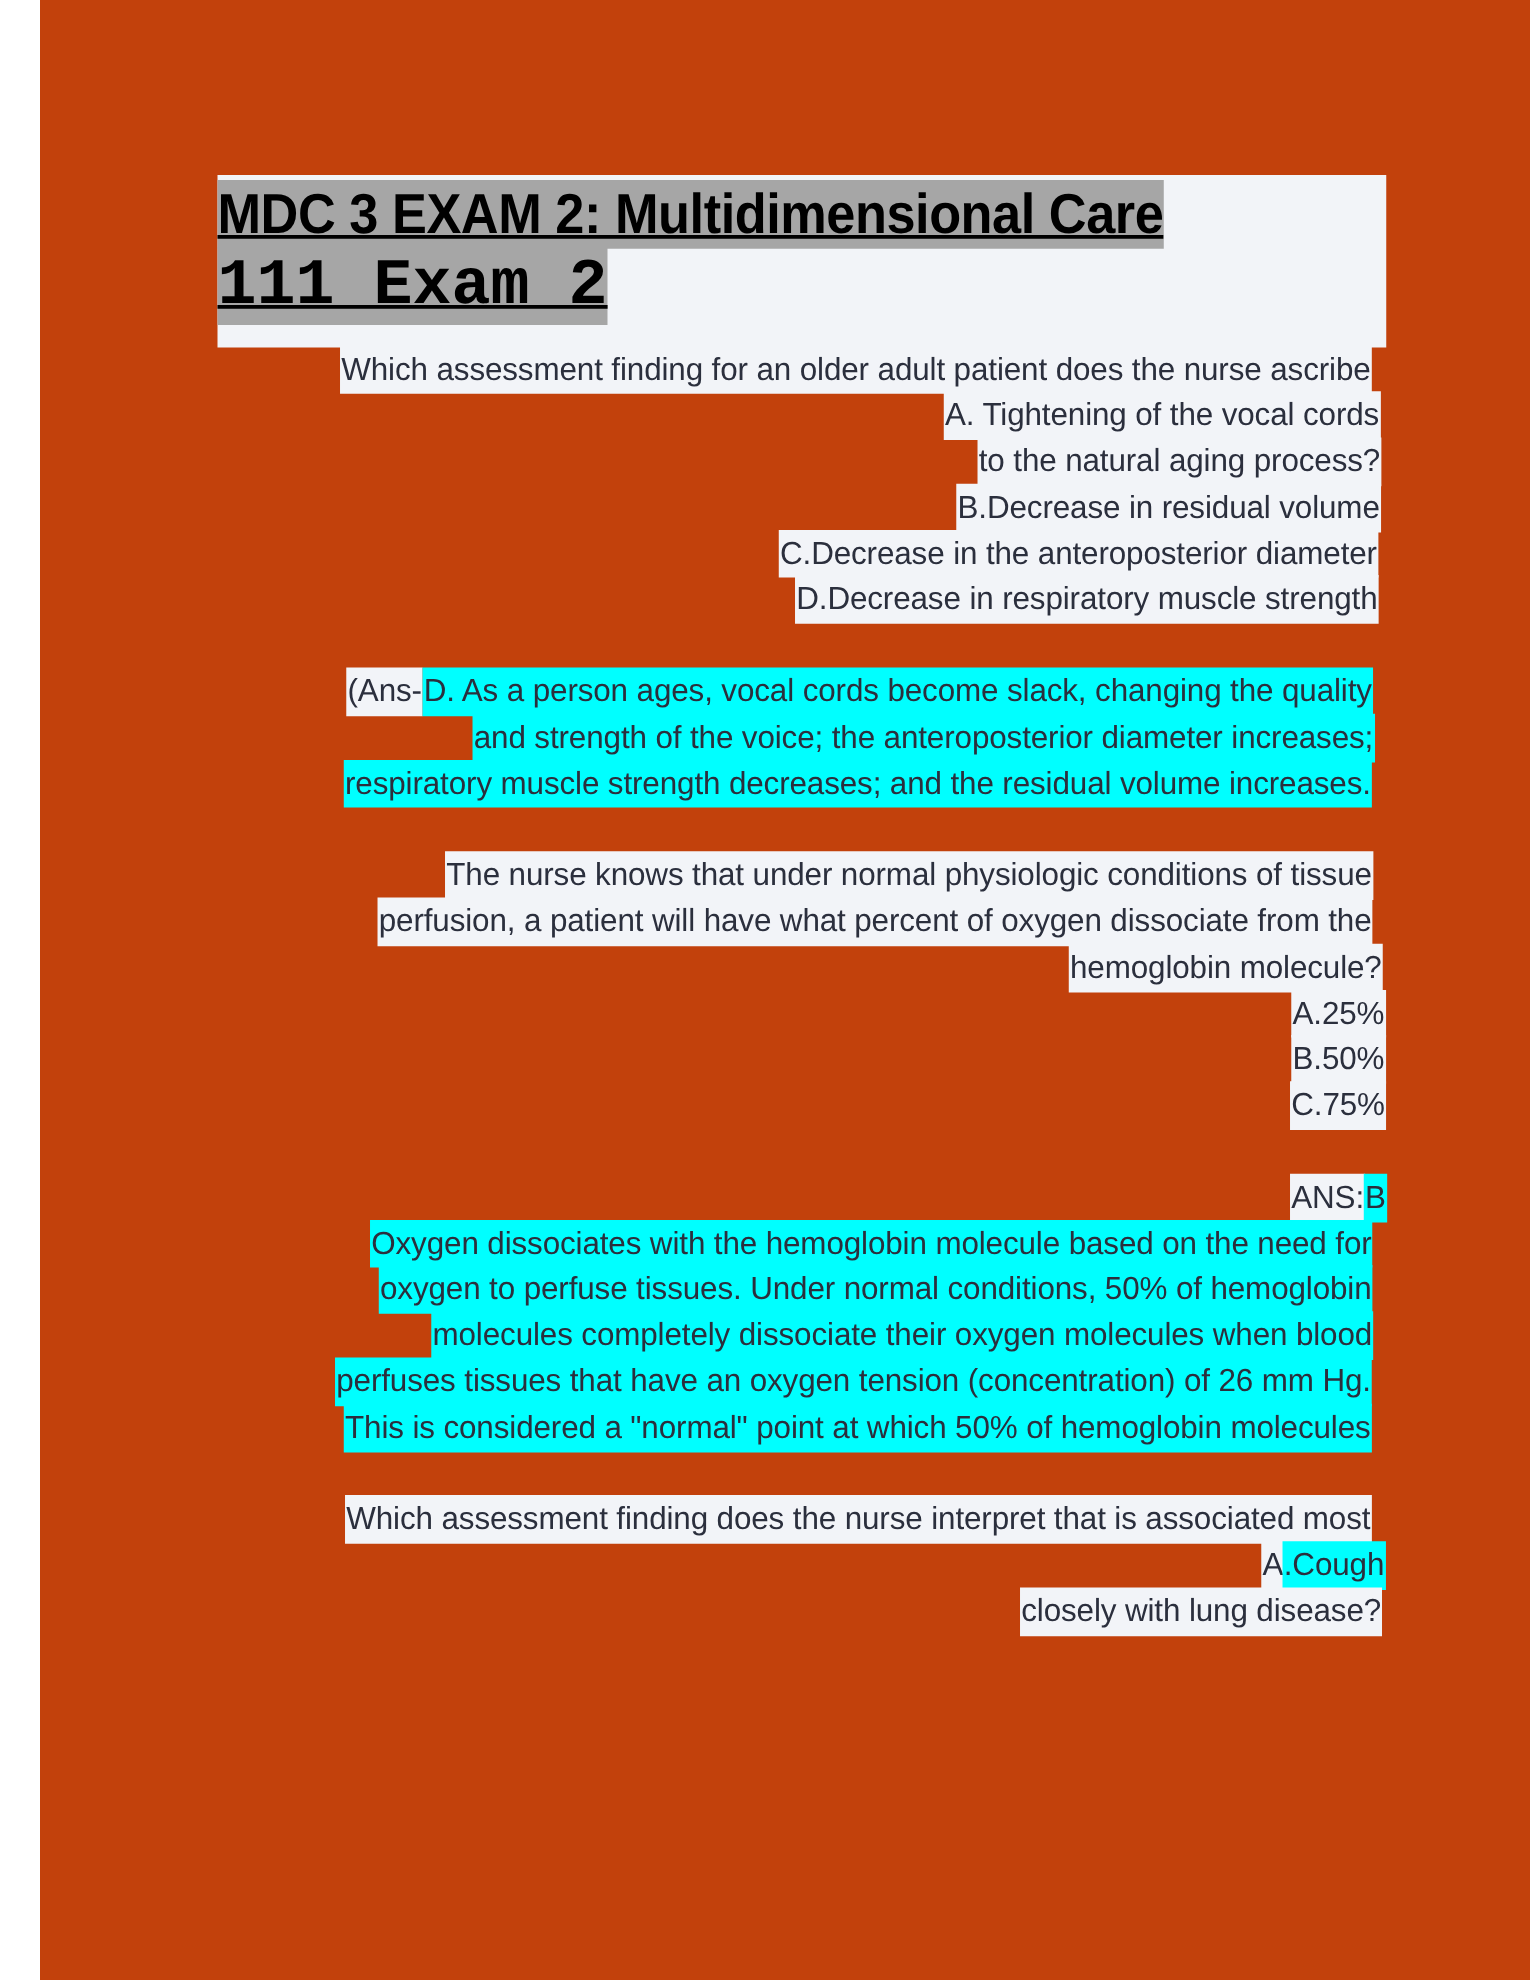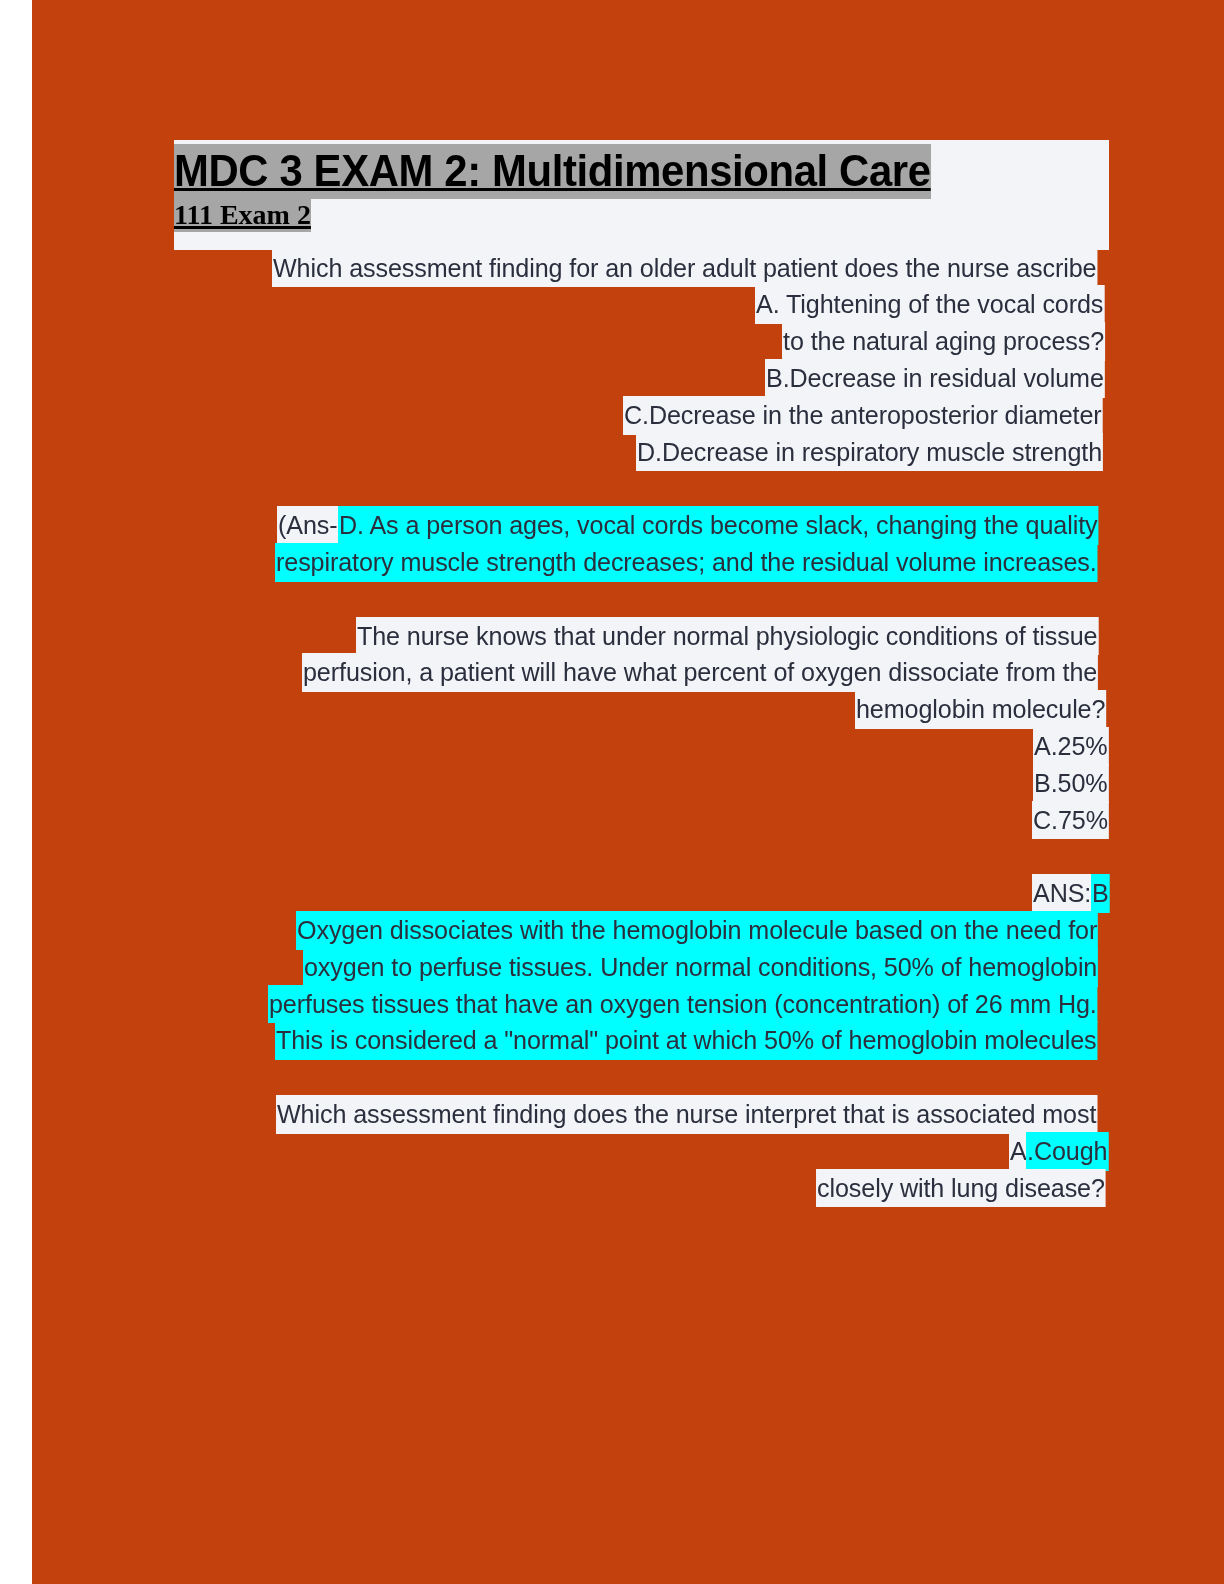--- a/index.html
+++ b/index.html
@@ -56,22 +56,22 @@
   }
   .title-sans {
     font-family: "Liberation Sans", sans-serif;
     font-size: 45px;
     letter-spacing: -0.4px;
     transform: scaleX(0.93);
     transform-origin: left center;
     display: inline-block;
   }
   .title-serif {
-    font-family: Liberation Serif, serif;
-    font-size: 28px;
+    font-family: Liberation Mono, monospace;
+    font-size: 52px;
     letter-spacing: 0px;
   }
 
   
   .para {
     margin: 0;
     font-size: 25.5px;
     line-height: 36.8px;
     color: #2b2f3d;
     letter-spacing: -0.1px;
@@ -120,36 +120,38 @@
           <span class="ln"><span class="shade squeeze">Which assessment finding for an older adult patient does the nurse ascribe</span></span>
           <span class="ln"><span class="shade squeeze">A. Tightening of the vocal cords</span></span>
           <span class="ln"><span class="shade squeeze">to the natural aging process?</span></span>
           <span class="ln"><span class="shade squeeze">B.Decrease in residual volume</span></span>
           <span class="ln"><span class="shade squeeze">C.Decrease in the anteroposterior diameter</span></span>
           <span class="ln"><span class="shade squeeze">D.Decrease in respiratory muscle strength</span></span>
         </div>
         <div class="blank"></div>
         <div class="para">
           <span class="ln"><span class="shade squeeze">(Ans-</span><span class="cyan squeeze">D. As a person ages, vocal cords become slack, changing the quality</span></span>
+          <span class="ln"><span class="cyan squeeze">and strength of the voice; the anteroposterior diameter increases;</span></span>
           <span class="ln"><span class="cyan squeeze">respiratory muscle strength decreases; and the residual volume increases.</span></span>
         </div>
         <div class="blank"></div>
         <div class="para">
           <span class="ln"><span class="shade squeeze">The nurse knows that under normal physiologic conditions of tissue</span></span>
           <span class="ln"><span class="shade squeeze">perfusion, a patient will have what percent of oxygen dissociate from the</span></span>
           <span class="ln"><span class="shade squeeze">hemoglobin molecule?</span></span>
           <span class="ln"><span class="shade squeeze">A.25%</span></span>
           <span class="ln"><span class="shade squeeze">B.50%</span></span>
           <span class="ln"><span class="shade squeeze">C.75%</span></span>
         </div>
         <div class="blank"></div>
         <div class="para">
           <span class="ln"><span class="shade squeeze">ANS: </span><span class="cyan squeeze">B</span></span>
           <span class="ln"><span class="cyan squeeze">Oxygen dissociates with the hemoglobin molecule based on the need for</span></span>
           <span class="ln"><span class="cyan squeeze">oxygen to perfuse tissues. Under normal conditions, 50% of hemoglobin</span></span>
+          <span class="ln"><span class="cyan squeeze">molecules completely dissociate their oxygen molecules when blood</span></span>
           <span class="ln"><span class="cyan squeeze">perfuses tissues that have an oxygen tension (concentration) of 26 mm Hg.</span></span>
           <span class="ln"><span class="cyan squeeze">This is considered a "normal" point at which 50% of hemoglobin molecules</span></span>
         </div>
         <div class="blank"></div>
         <div class="para">
           <span class="ln"><span class="shade squeeze">Which assessment finding does the nurse interpret that is associated most</span></span>
           <span class="ln"><span class="shade squeeze">A</span><span class="cyan squeeze">.Cough</span></span>
           <span class="ln"><span class="shade squeeze">closely with lung disease?</span></span>
         </div>
       </div>

